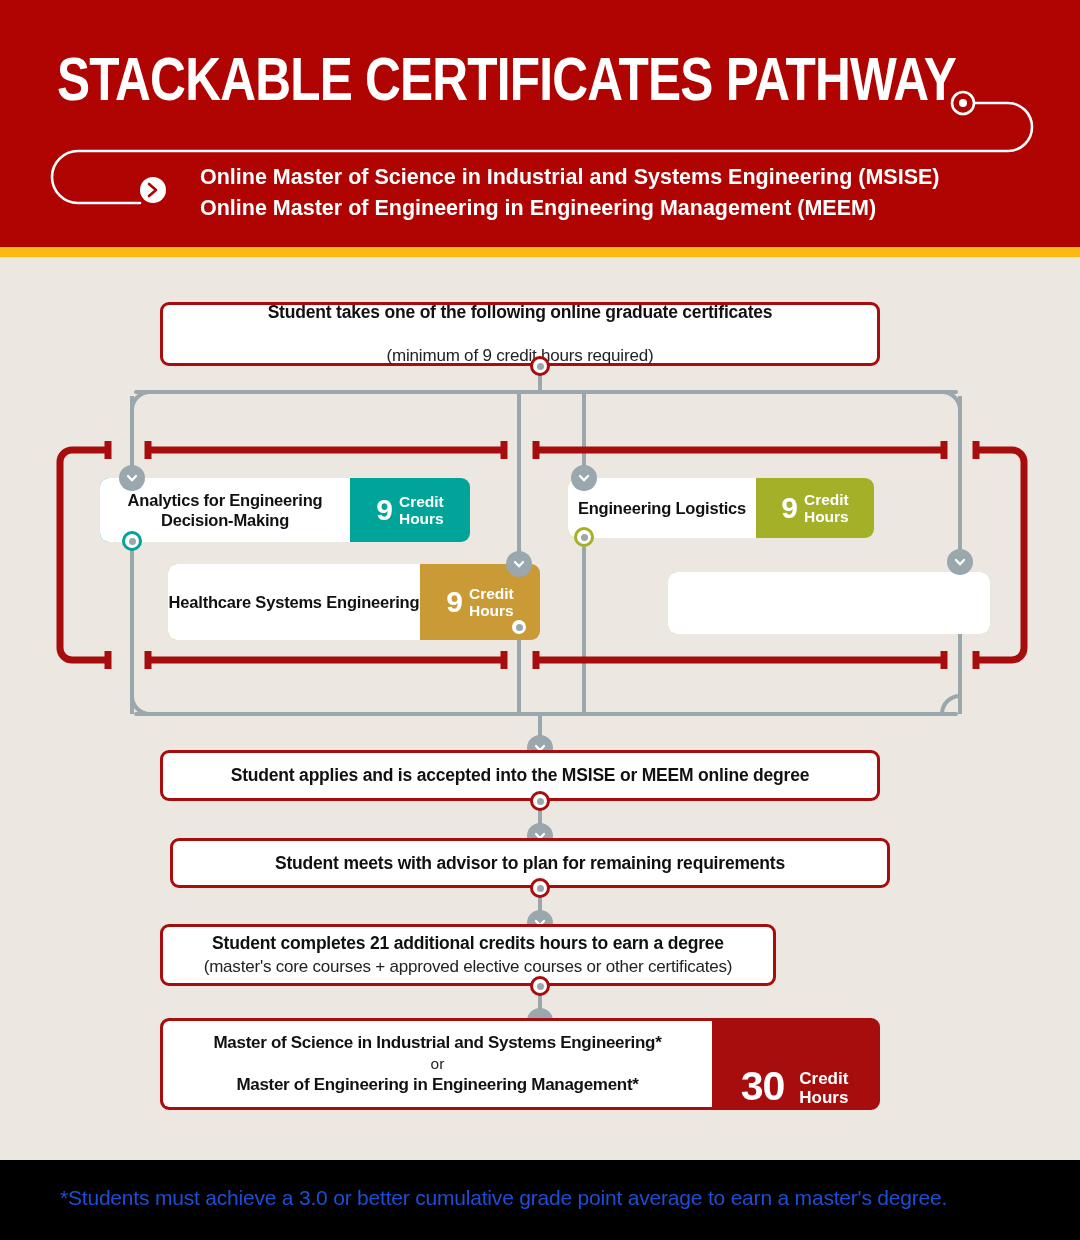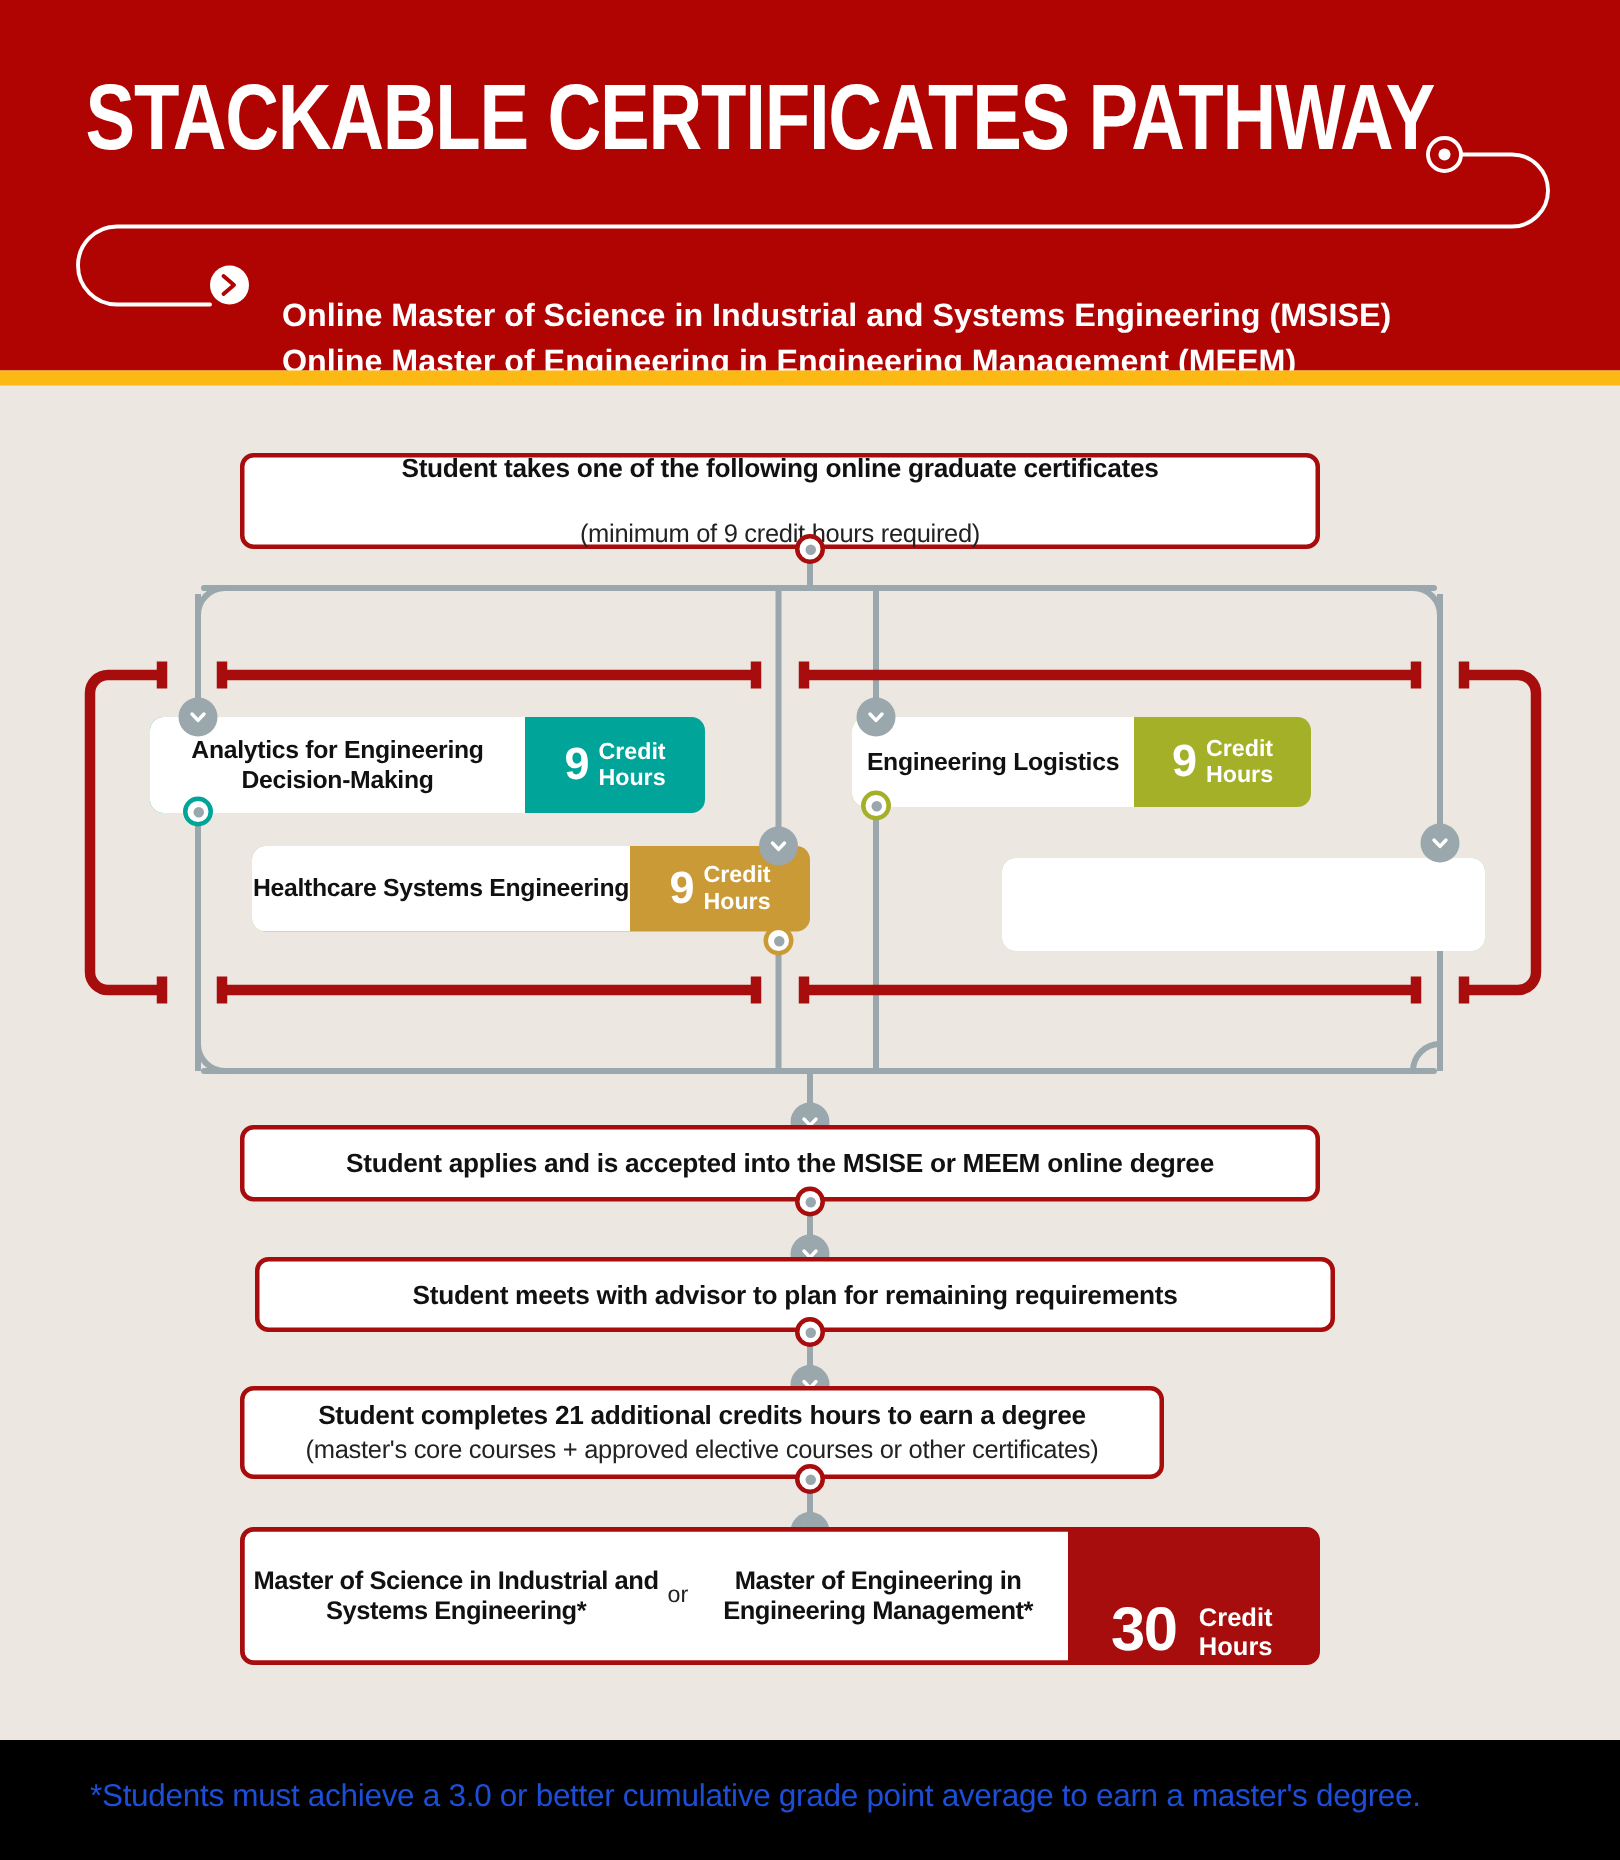--- a/index.html
+++ b/index.html
@@ -23,23 +23,23 @@
   .title {
     position: absolute; left: 57px; top: 48px;
     font-family: "Liberation Sans Narrow", "Liberation Sans", sans-serif;
     font-size: 62px; font-weight: bold; color: #ffffff;
     letter-spacing: -1px;
     transform: scaleX(0.80); transform-origin: left top;
     white-space: nowrap; line-height: 1.0;
   }
   .hdr-svg { position: absolute; left: 0; top: 0; width: 1080px; height: 247px; }
   .subtitle {
-    position: absolute; left: 188px; top: 162px;
+    position: absolute; left: 200px; top: 162px;
     font-size: 21.5px; font-weight: bold; color: #ffffff;
-    line-height: 1.42; white-space: nowrap; margin-top: 33px;
+    line-height: 1.42; white-space: nowrap;
   }
 
   
   .footer {
     position: absolute; left: 0; top: 1160px; width: 1080px; height: 80px;
     background: #000000;
   }
   .footer-text {
     position: absolute; left: 60px; top: 1186px;
     font-size: 21px; color: #1d4ed8; letter-spacing: -0.2px;
@@ -63,21 +63,21 @@
   .pbox .l2 { font-size: 17px; font-weight: normal; color: #222; letter-spacing: -0.2px; margin-top: 3px;}
 
   
   .finalbox {
     position: absolute; left: 160px; top: 1018px; width: 720px; height: 92px;
     border: 3px solid #a80d0d; border-radius: 9px; overflow: hidden;
     background: #a80d0d; display: flex;
   }
   .finalbox .ftext {
     flex: 0 0 549px; background: #ffffff; height: 100%;
-    display: flex; flex-direction: row; align-items: center; justify-content: center;
+    display: flex; flex-direction: column; align-items: center; justify-content: center;
     border-radius: 6px 0 0 6px; text-align: center;
   }
   .finalbox .ftext .a { font-size: 17px; font-weight: bold; color: #111; letter-spacing:-0.3px;}
   .finalbox .ftext .orr { font-size: 15.5px; color: #222; margin: 2px 0; }
   .finalbox .credit { flex: 1; display: flex; align-items: flex-end; justify-content: center; gap: 15px; }
   .finalbox .credit .num { font-size: 41px; font-weight: bold; color:#fff; line-height:1; letter-spacing:-1px;}
   .finalbox .credit .lbl { font-size: 17px; font-weight: bold; color:#fff; line-height:1.08; }
 
   
   .cert { position: absolute; border-radius: 9px; display: flex; overflow: hidden; }
@@ -210,21 +210,21 @@
   </div>
   <div class="chev" style="left:119px; top:465px;">
     <svg width="14" height="14" viewBox="0 0 14 14">
         <path d="M3 5 L7 9.3 L11 5" fill="none" stroke="#fff" stroke-width="2.3" stroke-linecap="round" stroke-linejoin="round"></path>
       </svg>
   </div>
   <div class="dot" style="left:122px; top:531px; border-color:#00a499;">
       <i></i>
     </div>
 
-  <div class="cert" style="left:168px; top:564px; width:372px; height:57px; background:#c99a36;">
+  <div class="cert" style="left:168px; top:564px; width:372px; height:76px; background:#c99a36;">
     <div class="name" style="flex:0 0 252px; border-radius:6px 0 0 6px;">Healthcare Systems Engineering</div>
     <div class="ch">
       <span class="num">9</span>
       <span class="lbl">
         <span>Credit</span><br><span>Hours</span>
       </span>
     </div>
   </div>
   <div class="chev" style="left:506px; top:551px;">
     <svg width="14" height="14" viewBox="0 0 14 14">

